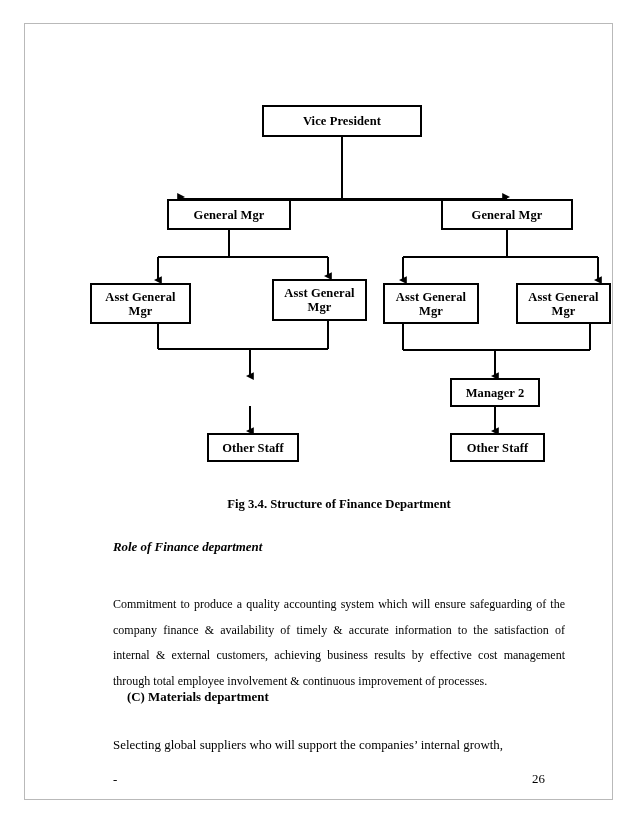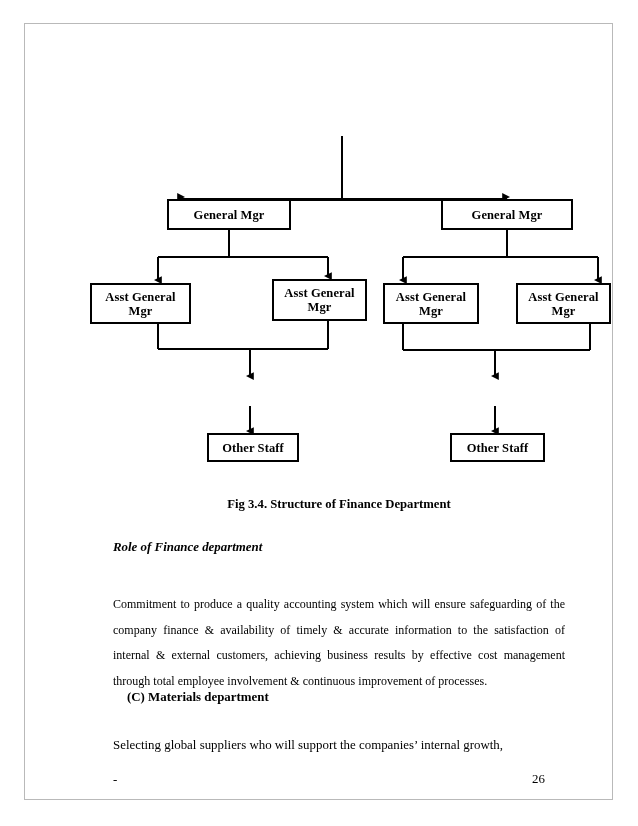--- a/index.html
+++ b/index.html
@@ -156,20 +156,23 @@
       <path d="M590,323 L590,350"></path>
       <path d="M403,350 L590,350"></path>
       <path d="M495,350 L495,376" marker-end="url(#arrowhead)"></path>
 
       <path d="M250,406 L250,431" marker-end="url(#arrowhead)"></path>
 
       <path d="M495,406 L495,431" marker-end="url(#arrowhead)"></path>
     </g>
   </svg>
 
+  <div class="node-box" style="left:262px; top:105px; width:160px; height:32px;">
+    <span>Vice President</span>
+  </div>
 
   <div class="node-box" style="left:167px; top:199px; width:124px; height:31px;">
     <span>General Mgr</span>
   </div>
   <div class="node-box" style="left:441px; top:199px; width:132px; height:31px;">
     <span>General Mgr</span>
   </div>
 
   <div class="node-box" style="left:90px; top:283px; width:101px; height:41px;">
     <span>Asst General Mgr</span>
@@ -177,20 +180,23 @@
   <div class="node-box" style="left:272px; top:279px; width:95px; height:42px;">
     <span>Asst General Mgr</span>
   </div>
   <div class="node-box" style="left:383px; top:283px; width:96px; height:41px;">
     <span>Asst General Mgr</span>
   </div>
   <div class="node-box" style="left:516px; top:283px; width:95px; height:41px;">
     <span>Asst General Mgr</span>
   </div>
 
+  <div class="node-box" style="left:450px; top:378px; width:90px; height:29px;">
+    <span>Manager 2</span>
+  </div>
 
   <div class="node-box" style="left:207px; top:433px; width:92px; height:29px;">
     <span>Other Staff</span>
   </div>
   <div class="node-box" style="left:450px; top:433px; width:95px; height:29px;">
     <span>Other Staff</span>
   </div>
 </div>
 
 <div class="doc-text fig-caption">Fig 3.4. Structure of Finance Department</div>

